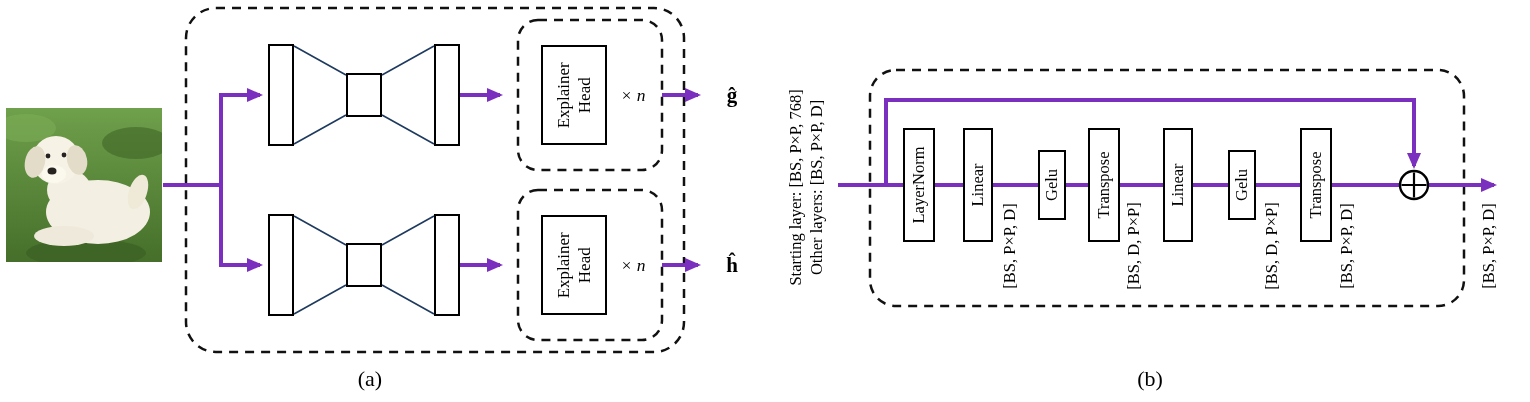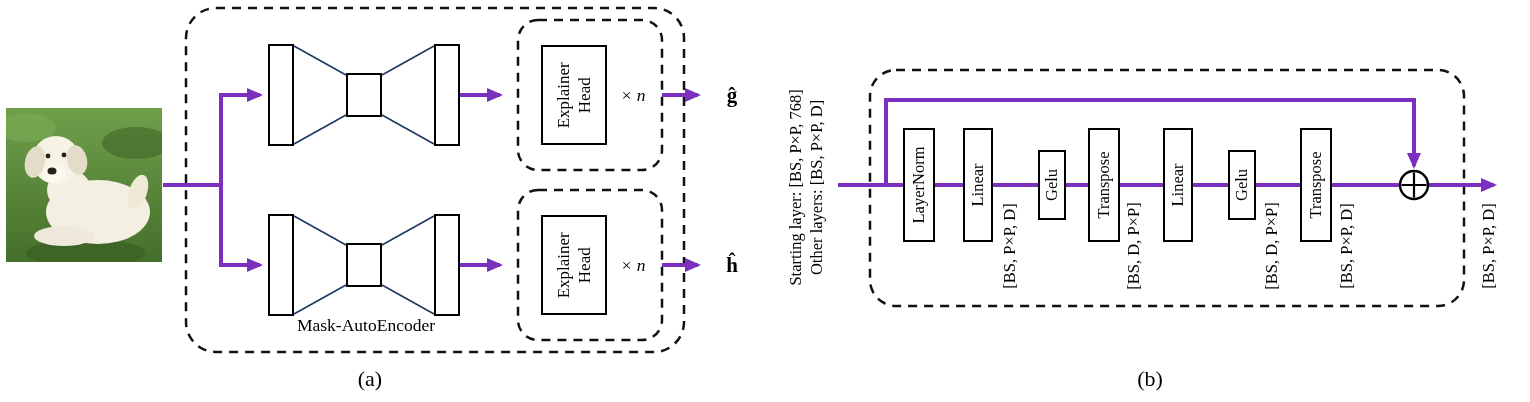--- a/index.html
+++ b/index.html
@@ -105,21 +105,20 @@
   <div class="block" style="left:541px; top:215px; width:66px; height:100px;">
     <div class="vblock">
       <div>Explainer</div>
       <div>Head</div>
     </div>
   </div>
   <div class="flexc xn" style="left:612px; top:250px; width:42px; height:30px;">× n</div>
 
   <div class="flexc mathbf" style="left:710px; top:81px; width:44px; height:28px;">ĝ</div>
   <div class="flexc mathbf" style="left:710px; top:251px; width:44px; height:28px;">ĥ</div>
-  <div class="maelabel" style="left:266px; top:315px; width:200px;">Mask-AutoEncoder</div>
   <div class="caption" style="left:330px; top:366px; width:80px;">(a)</div>
 
   <div class="flexc sidelabel" style="left:770px; top:58px; width:72px; height:258px;">
     <div class="vblock">
       <div>Starting layer: [BS, P×P, 768]</div>
       <div>Other layers: [BS, P×P, D]</div>
     </div>
   </div>
 
   <div class="block" style="left:903px;  top:128px; width:32px; height:114px;">

